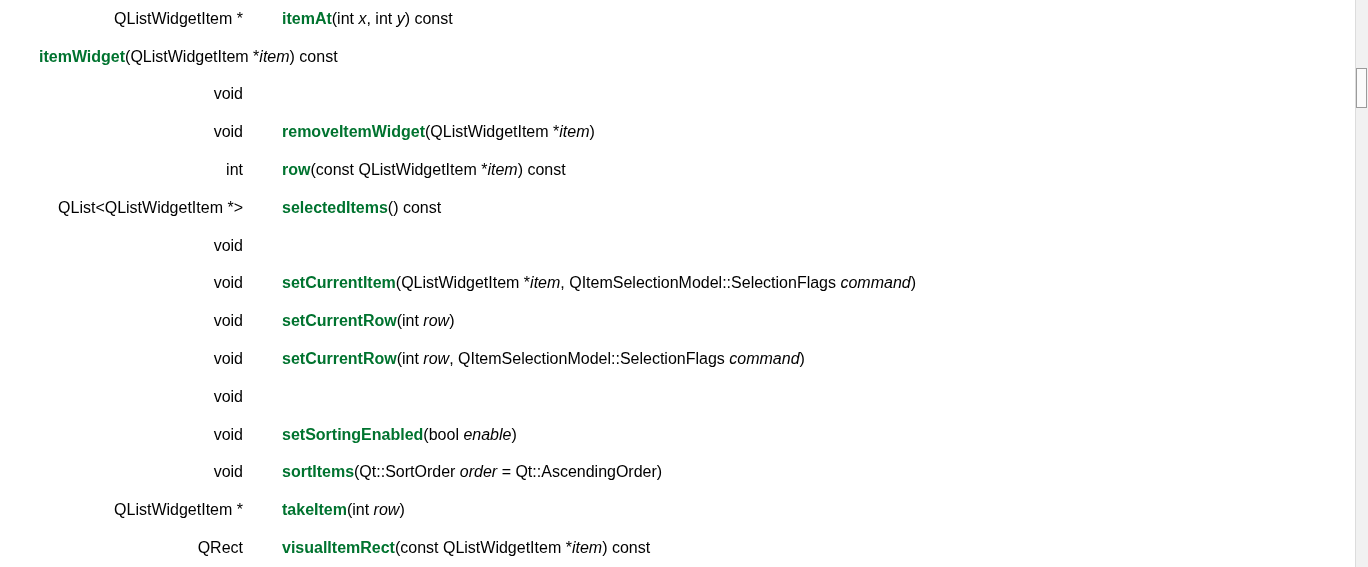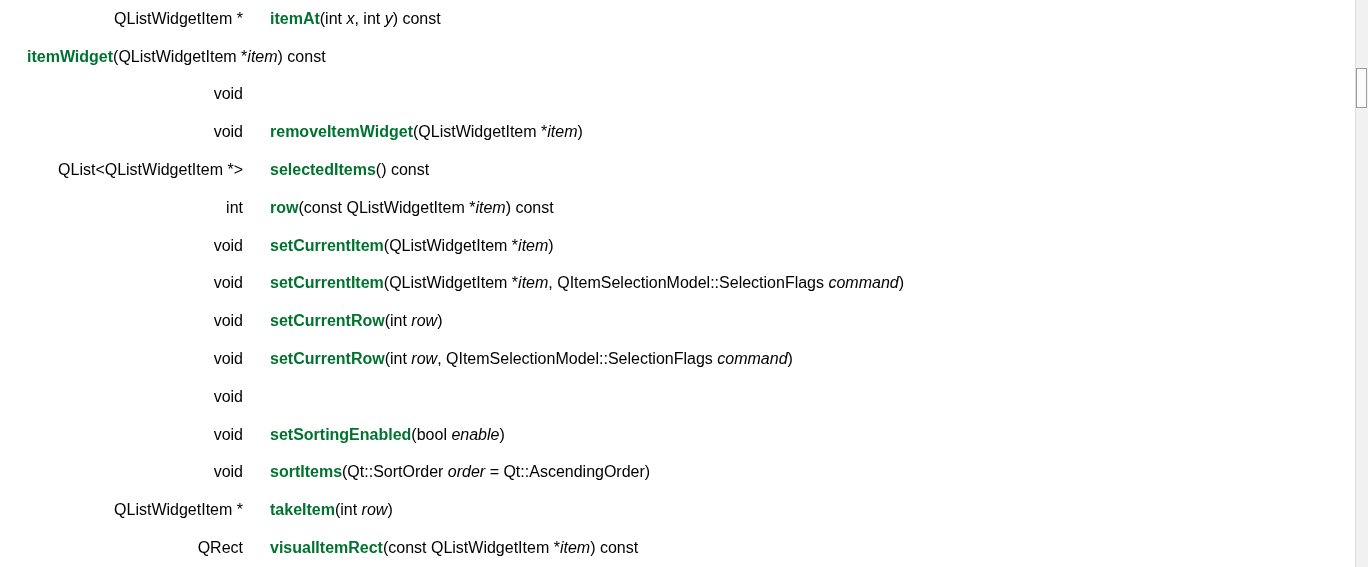--- a/index.html
+++ b/index.html
@@ -28,21 +28,21 @@
     align-items: center;
     height: 37.8px;
     white-space: pre;
   }
   .ret {
     flex: 0 0 243px;
     width: 243px;
     text-align: right;
   }
   .sig {
-    margin-left: 27px;
+    margin-left: 39px;
     text-align: right;
   }
   .fn {
     color: #00732f;
     font-weight: bold;
     text-decoration: none;
     cursor: pointer;
   }
   .italic {
     font-style: italic;
@@ -82,32 +82,31 @@
   <div class="row">
     <span class="ret">void</span>
   </div>
 
   <div class="row">
     <span class="ret">void</span>
     <span class="sig"><a class="fn">removeItemWidget</a><span class="args"><span>(QListWidgetItem *</span><span class="italic">item</span><span>)</span></span></span>
   </div>
 
   <div class="row">
+    <span class="ret">int</span>
+    <span class="sig"><a class="fn">row</a><span class="args"><span>(const QListWidgetItem *</span><span class="italic">item</span><span>) const</span></span></span>
+  </div>
+
+  <div class="row">
     <span class="ret">QList&lt;QListWidgetItem *&gt;</span>
     <span class="sig"><a class="fn">selectedItems</a><span class="args"><span>() const</span></span></span>
   </div>
 
   <div class="row">
-    <span class="ret">int</span>
-    <span class="sig"><a class="fn">row</a><span class="args"><span>(const QListWidgetItem *</span><span class="italic">item</span><span>) const</span></span></span>
-  </div>
-
-  <div class="row">
     <span class="ret">void</span>
-    <span class="sig"><a class="fn">setCurrentItem</a><span class="args"><span>(QListWidgetItem *</span><span class="italic">item</span><span>)</span></span></span>
   </div>
 
   <div class="row">
     <span class="ret">void</span>
     <span class="sig"><a class="fn">setCurrentItem</a><span class="args"><span>(QListWidgetItem *</span><span class="italic">item</span><span>, QItemSelectionModel::SelectionFlags </span><span class="italic">command</span><span>)</span></span></span>
   </div>
 
   <div class="row">
     <span class="ret">void</span>
     <span class="sig"><a class="fn">setCurrentRow</a><span class="args"><span>(int </span><span class="italic">row</span><span>)</span></span></span>

